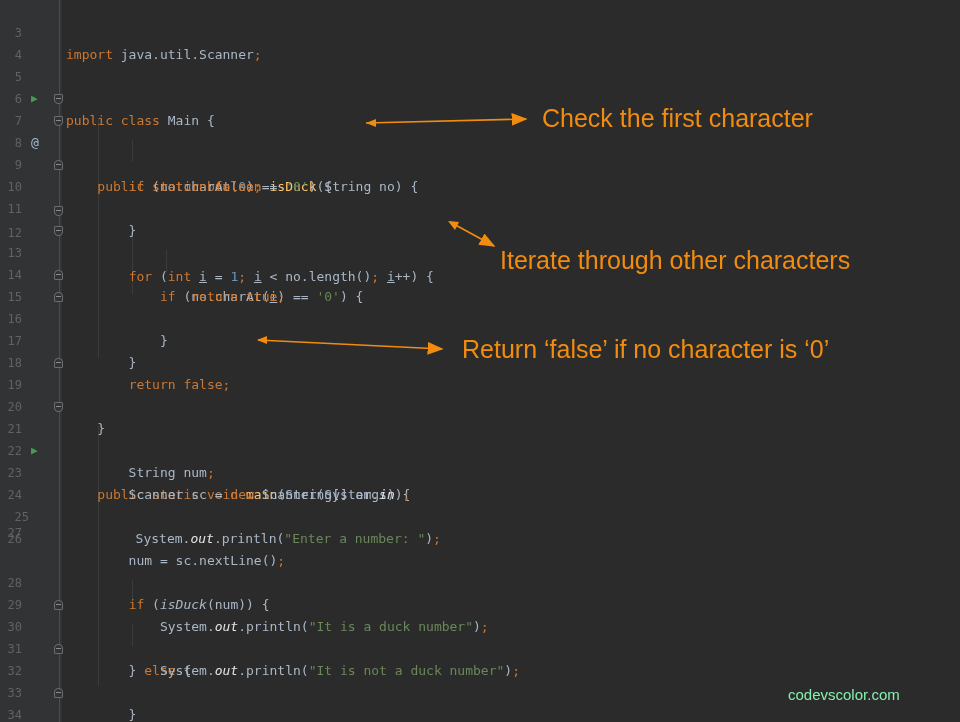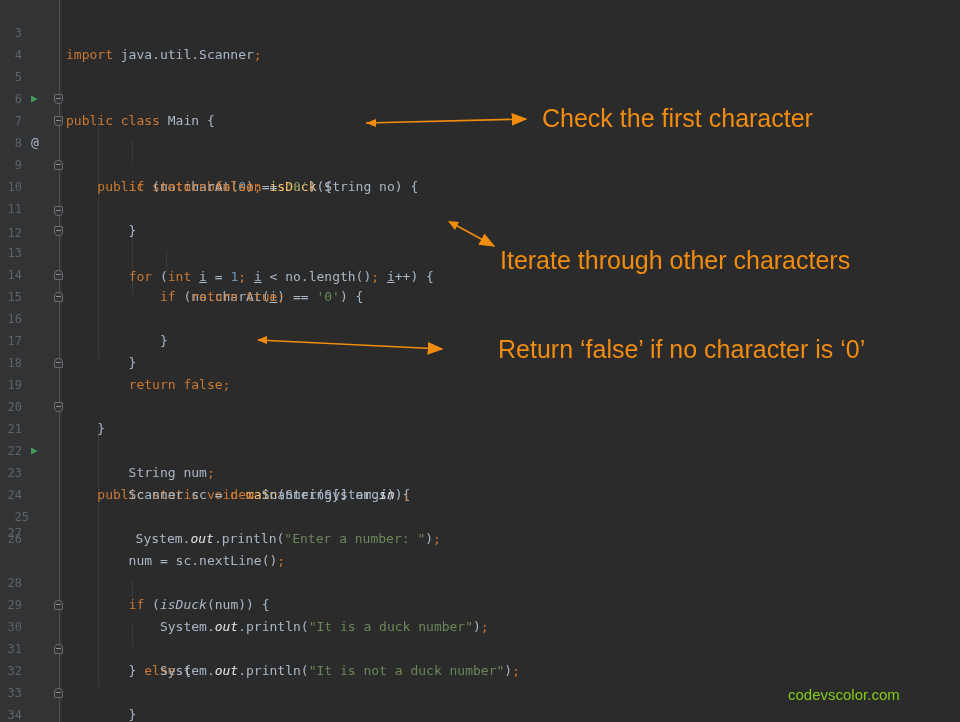--- a/index.html
+++ b/index.html
@@ -42,21 +42,21 @@
   .num { color:#6897bb; }
   .it { font-style:italic; color:#e5e5e5; }
   .itfn { font-style:italic; color:#a9b7c6; }
   .ul { text-decoration:underline; }
   .guide { position:absolute; width:1px; background:#3b3b3b; }
   .note {
     position:absolute; font-family:"Liberation Sans", sans-serif; color:#f28c0f;
     font-size:25px; white-space:nowrap;
   }
   .watermark {
-    position:absolute; font-family:"Liberation Sans", sans-serif; color:#84cc16;
+    position:absolute; font-family:"Liberation Sans", sans-serif; color:#86efac;
     font-size:15px; left:788px; top:686px;
   }
   svg.arrows { position:absolute; left:0; top:0; }
 </style>
 </head>
 <body>
 
 <div class="gutter"></div>
 <div class="fold-line"></div>
 
@@ -254,15 +254,15 @@
   <line x1="442" y1="349" x2="258" y2="340" stroke="#f28c0f" stroke-width="1.6" marker-start="url(#ah)"></line>
 </svg>
 <svg class="arrows" width="960" height="722" style="pointer-events:none">
   <polygon points="366,123 376,119 376,127" fill="#f28c0f"></polygon>
   <polygon points="448,221 459,222 455,230" fill="#f28c0f"></polygon>
   <polygon points="257,340 267,336 267,344" fill="#f28c0f"></polygon>
 </svg>
 
 <div class="note" style="left:542px; top:104px;">Check the first character</div>
 <div class="note" style="left:500px; top:246px;">Iterate through other characters</div>
-<div class="note" style="left:462px; top:335px;margin-left:36px;">Return ‘false’ if no character is ‘0’</div>
+<div class="note" style="left:462px; top:335px;">Return ‘false’ if no character is ‘0’</div>
 
 <div class="watermark">codevscolor.com</div>
 
 </body></html>

